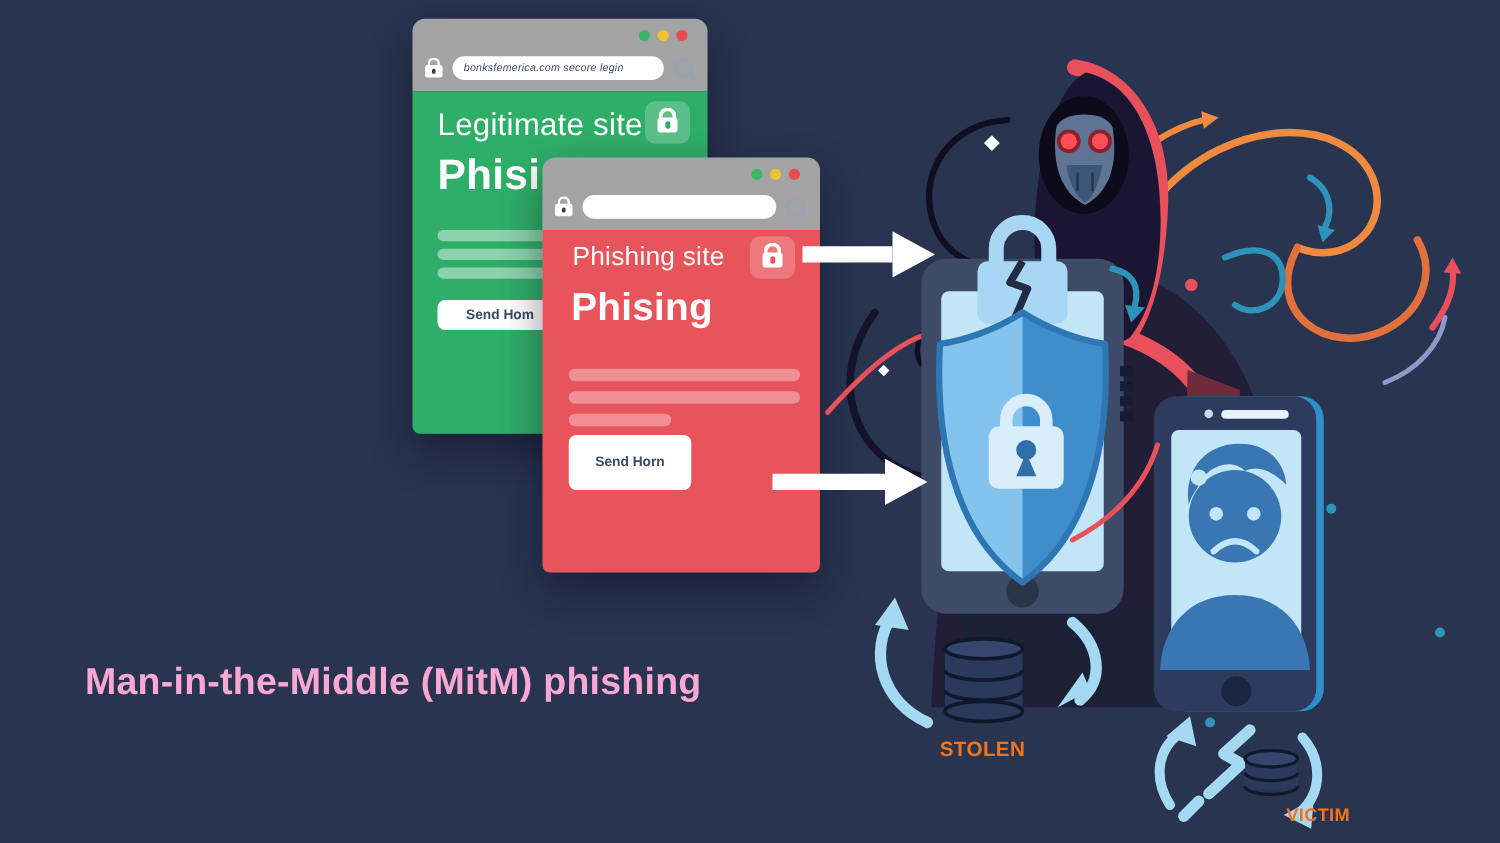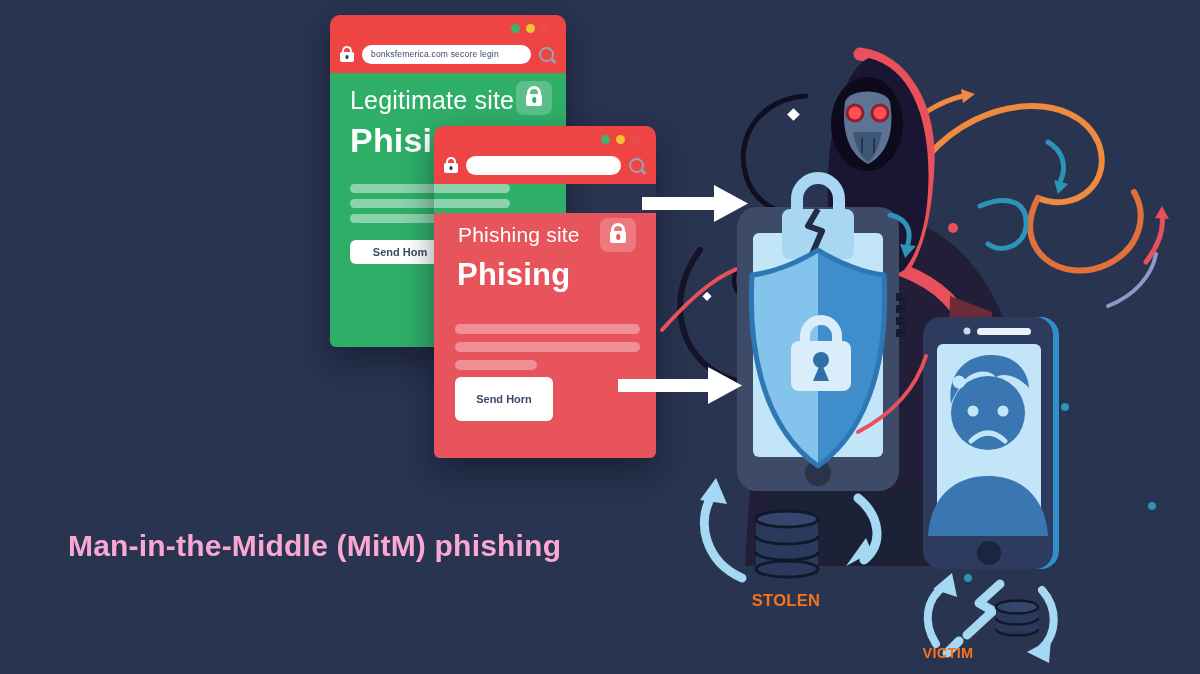--- a/index.html
+++ b/index.html
@@ -1,30 +1,30 @@
 <!DOCTYPE html>
 <html><head>
 <meta charset="utf-8">
 <style>
   html,body{margin:0;padding:0;}
   body{font-family:"Liberation Sans",sans-serif;background:#293450;}
   .stage{position:relative;width:1200px;height:674px;overflow:hidden;background:#293450;}
 
   
   .bwin{position:absolute;border-radius:10px 10px 6px 6px;box-shadow:0 14px 32px rgba(8,12,26,.45);}
-  .bwin .bhead{position:absolute;left:0;top:0;right:0;height:58px;background:#ef4444;border-radius:10px 10px 0 0;}
+  .bwin .bhead{position:absolute;left:0;top:0;right:0;height:58px;background:#a3a3a3;border-radius:10px 10px 0 0;font-style:italic;}
   .dots{position:absolute;top:9px;right:16px;display:flex;gap:6px;}
   .dot{width:9px;height:9px;border-radius:50%;display:inline-block;}
   .dg{background:#3db567}.dy{background:#f0c330}.dr{background:#e84c4c}
   .urlrow{position:absolute;left:10px;right:10px;top:26px;height:26px;display:flex;align-items:center;gap:8px;}
   .urlpill{flex:1;height:19px;background:#ffffff;border-radius:10px;display:flex;align-items:center;
            padding:0 9px;font-size:8.5px;color:#3a4a66;letter-spacing:.2px;overflow:hidden;white-space:nowrap;}
   .bbody{position:absolute;left:0;top:58px;right:0;bottom:0;border-radius:0 0 6px 6px;}
   .win-green .bbody{background:#2fae68;}
-  .win-red .bbody{background:#e8545b;margin-top:29px;}
+  .win-red .bbody{background:#e8545b;}
 
   
   .ulock{position:relative;width:14px;height:10px;background:#fff;border-radius:2px;margin-top:6px;flex:0 0 auto;}
   .ulock::before{content:"";position:absolute;left:50%;transform:translateX(-50%);top:-6px;width:6px;height:6px;
                  border:2.5px solid #fff;border-bottom:none;border-radius:6px 6px 0 0;}
   .ulock::after{content:"";position:absolute;left:50%;top:2.5px;transform:translateX(-50%);width:3px;height:4.5px;
                 border-radius:2px;background:#2c3a53;}
   .badge{position:absolute;width:36px;height:34px;border-radius:8px;background:rgba(255,255,255,.22);}
   .blk{position:absolute;left:50%;top:55%;transform:translate(-50%,-50%);width:16px;height:12px;background:#fff;border-radius:2.5px;}
   .blk::before{content:"";position:absolute;left:50%;transform:translateX(-50%);top:-8px;width:8px;height:8px;
@@ -62,21 +62,21 @@
   .win-red .bar{left:21px;}
   .win-red .bar.b1{top:111px;width:185px}.win-red .bar.b2{top:129px;width:185px}.win-red .bar.b3{top:147px;width:82px}
   .win-red .sendbtn{left:21px;top:164px;width:98px;height:44px;}
 
   
   .illus{position:absolute;inset:0;z-index:3;pointer-events:none;}
 
   
   .caption{position:absolute;z-index:4;color:#f97316;font-weight:700;text-align:center;}
   .cap-stolen{left:696px;top:590px;width:180px;font-size:16.5px;line-height:21px;letter-spacing:.3px;}
-  .cap-victim{left:888px;top:645px;width:120px;font-size:14.5px;letter-spacing:.3px;}
+  .cap-victim{left:960px;top:645px;width:120px;font-size:14.5px;letter-spacing:.3px;text-align:right;}
   .main-title{position:absolute;z-index:4;left:68px;top:529px;font-size:30px;font-weight:700;
               color:#f9a8d4;letter-spacing:.2px;}
 </style>
 </head>
 <body>
 
 <div class="stage">
 
   <div class="bwin win-green">
     <div class="bhead">

